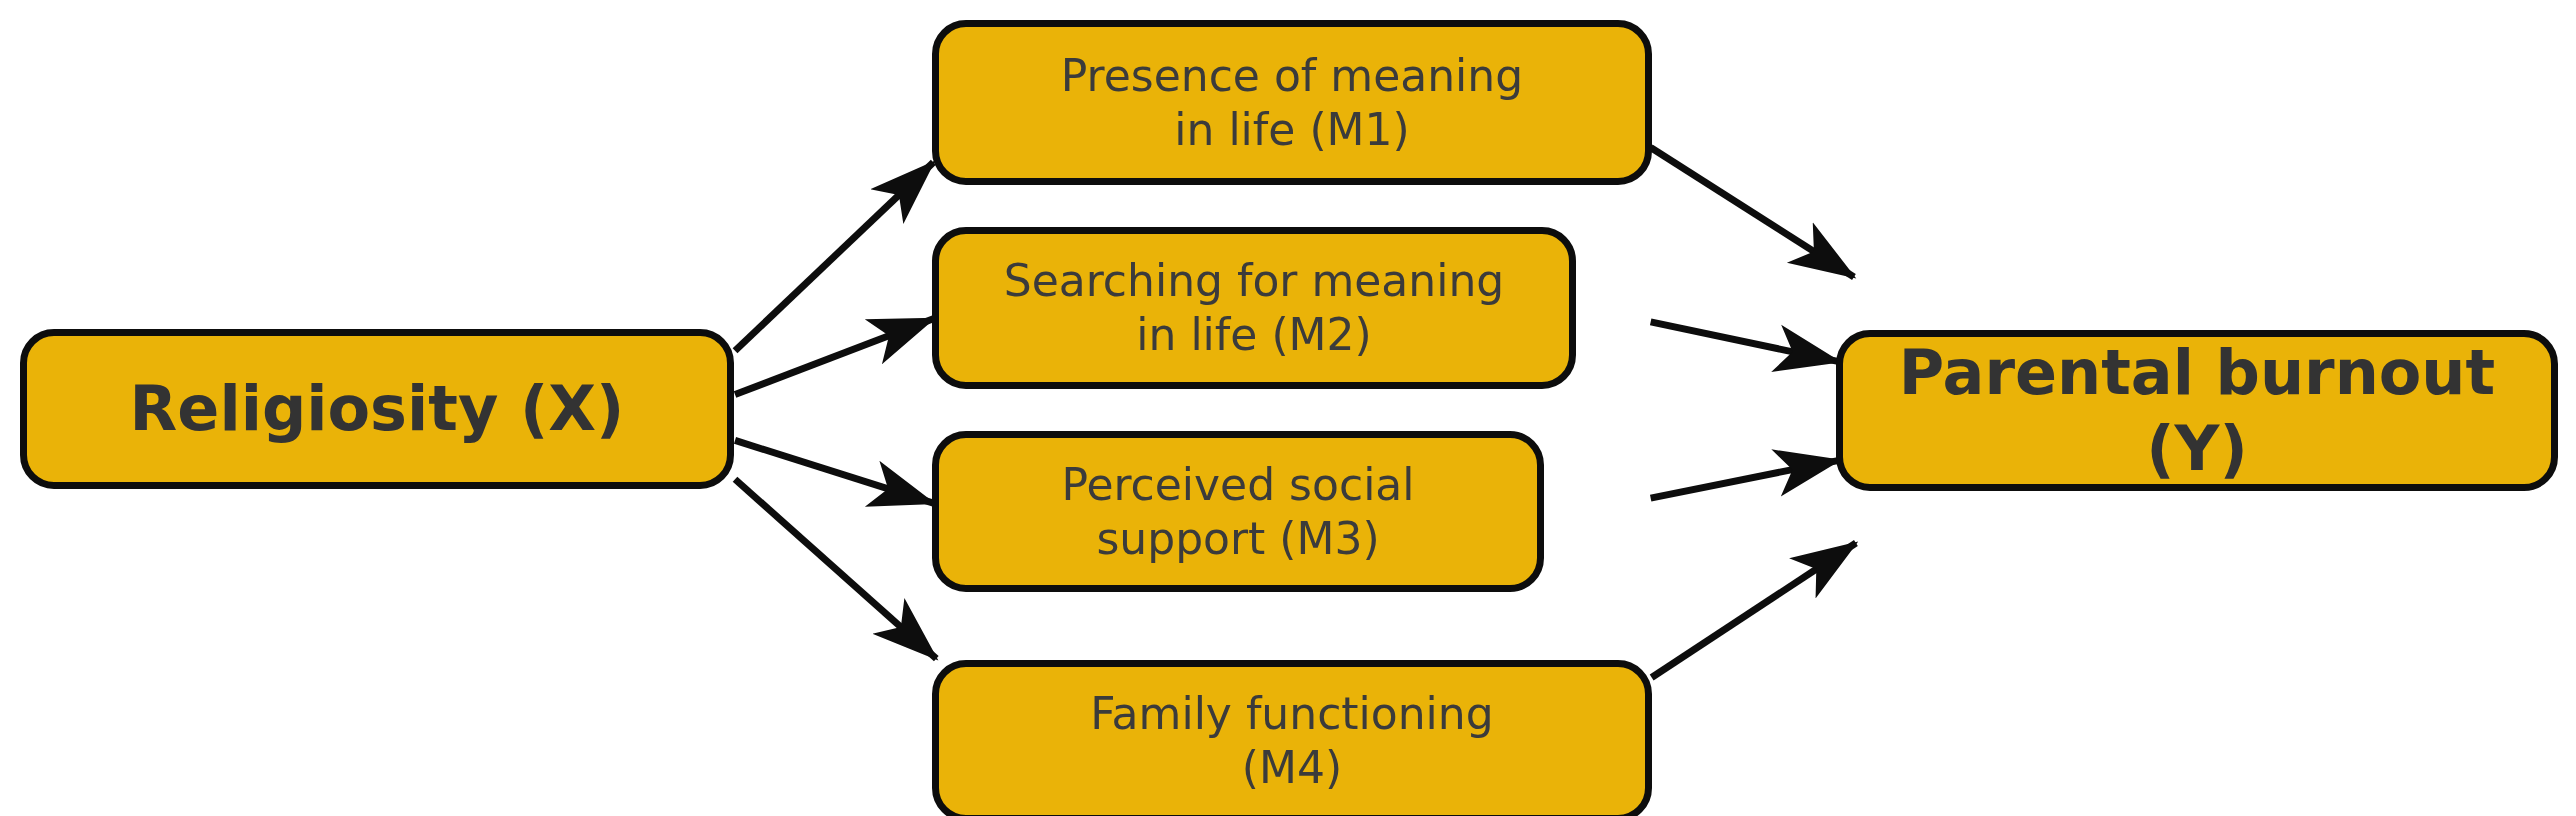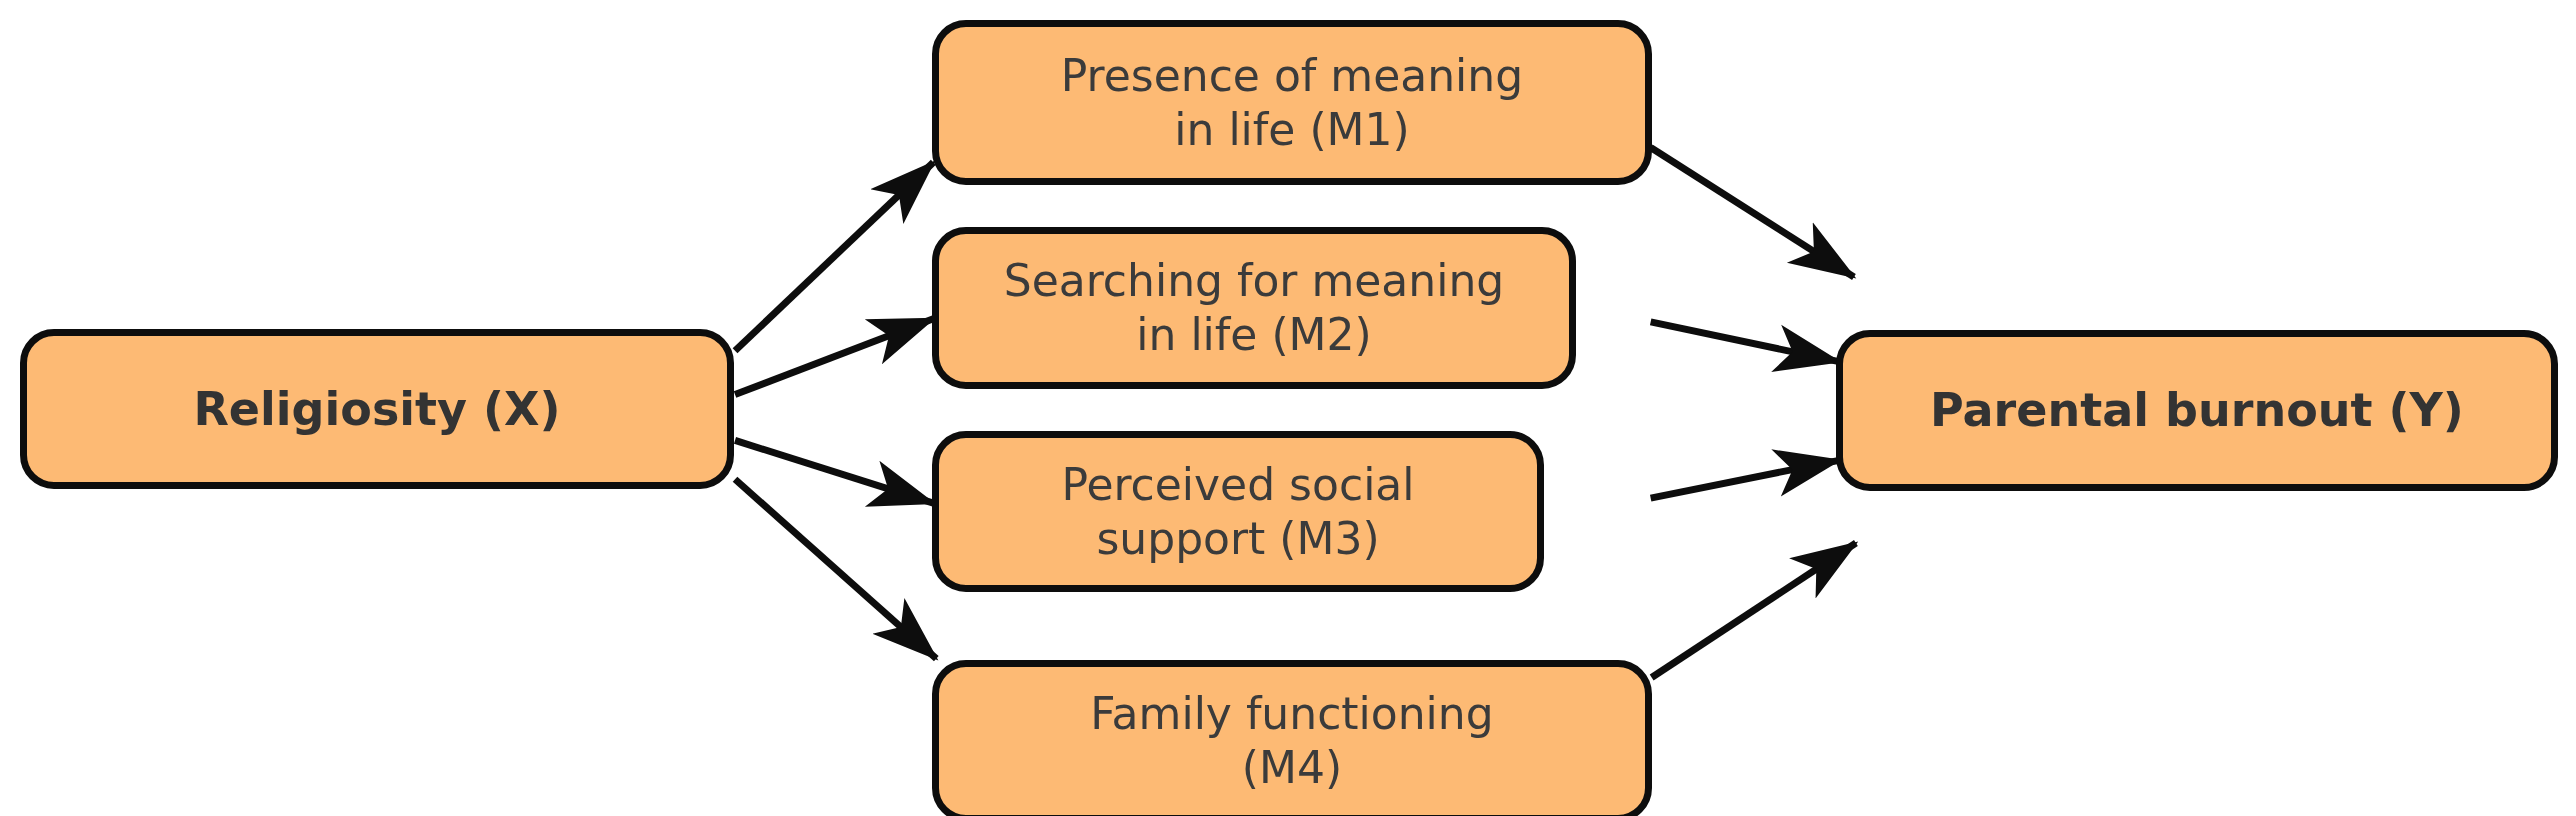--- a/index.html
+++ b/index.html
@@ -20,42 +20,42 @@
   #edge-layer {
     position: absolute;
     left: 0;
     top: 0;
     width: 2576px;
     height: 816px;
   }
   .node {
     position: absolute;
     box-sizing: border-box;
-    background: #fdba74;
+    background: #eab308;
     border: 7px solid #0d0d0d;
     border-radius: 34px;
     display: flex;
     align-items: center;
     justify-content: center;
     text-align: center;
     color: #3b3b3b;
     line-height: 1.22;
     z-index: 2;
   }
   .node-label {
     display: block;
     padding: 0 26px;
     white-space: pre-line;
   }
   .node.mediator {
     font-size: 44px;
     font-weight: 400;
   }
   .node.endpoint {
-    font-size: 46px;
+    font-size: 62px;
     font-weight: 700;
     color: #333333;
   }
 </style>
 </head>
 <body>
 
 <div id="diagram-root">
 
   <svg id="edge-layer" viewBox="0 0 2584 819" width="2576" height="816" xmlns="http://www.w3.org/2000/svg">

